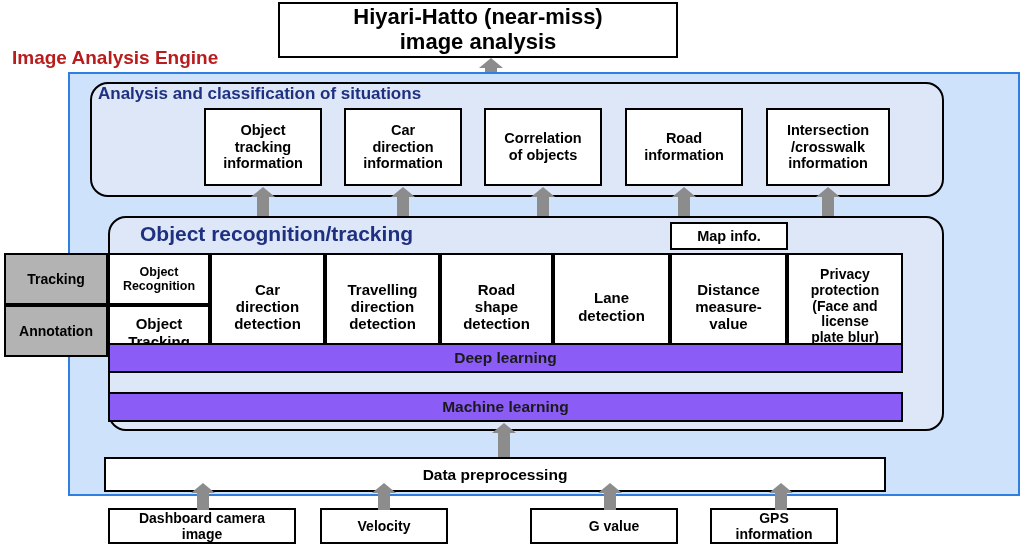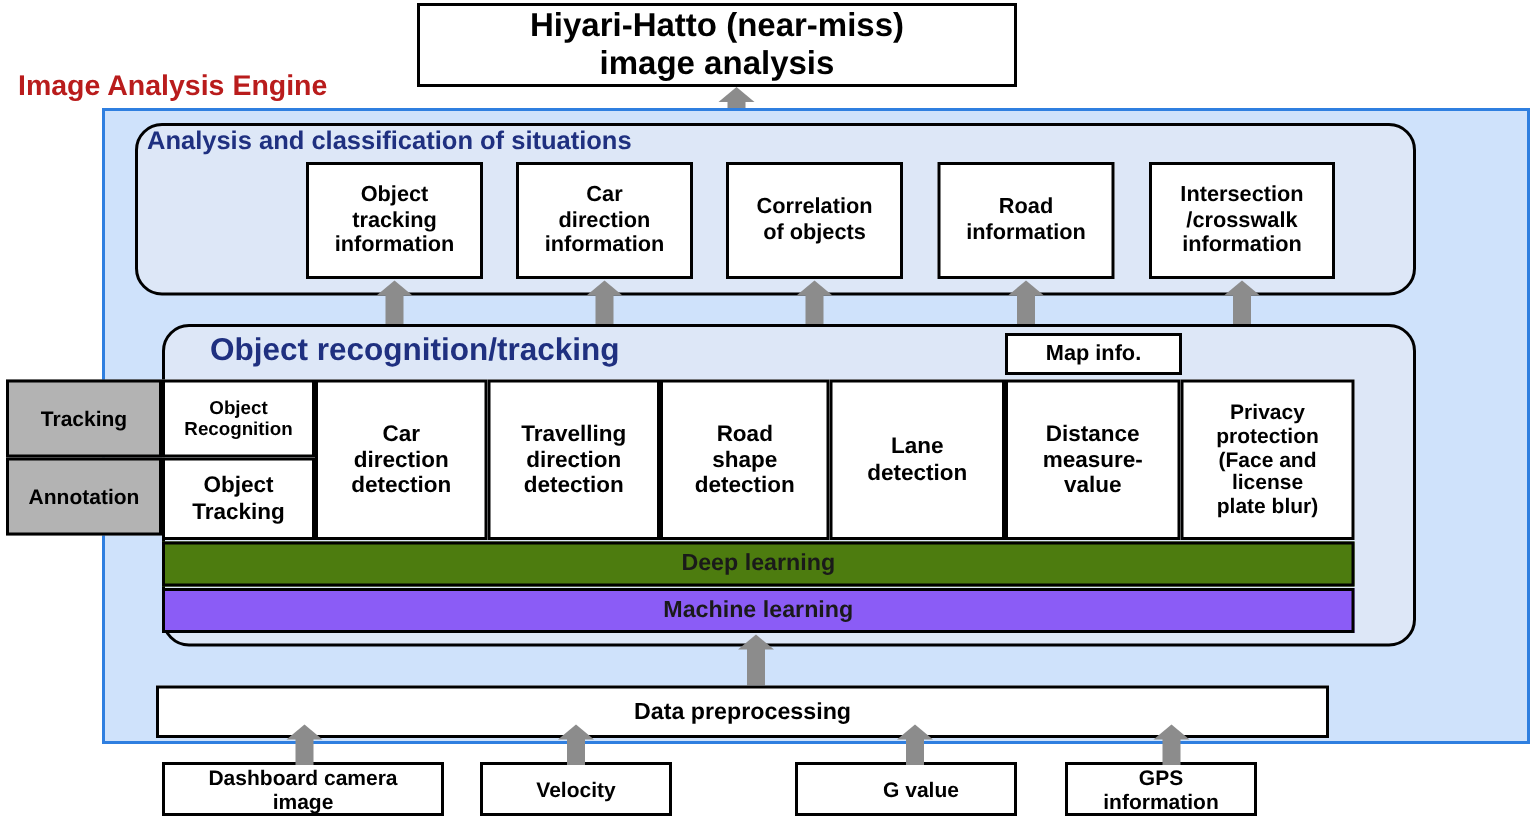--- a/index.html
+++ b/index.html
@@ -88,21 +88,21 @@
     font-size:14.5px;font-weight:bold;color:#000;
   }
 
   
   .bar{
     border:2px solid #000000;
     display:flex;align-items:center;justify-content:center;
     font-size:15.5px;font-weight:bold;color:#1a1a1a;
     left:108px;width:795px;
   }
-  .bar-deep{top:361px;height:30px;background:#4d7c0f;}
+  .bar-deep{top:343px;height:30px;background:#8b5cf6;}
   .bar-ml{top:392px;height:30px;background:#8b5cf6;}
 
   
   .preproc{
     left:104px;top:457px;width:782px;height:35px;
     background:#ffffff;border:2.5px solid #000000;
     display:flex;align-items:center;justify-content:center;
     font-size:15.5px;font-weight:bold;color:#000;
   }
 

